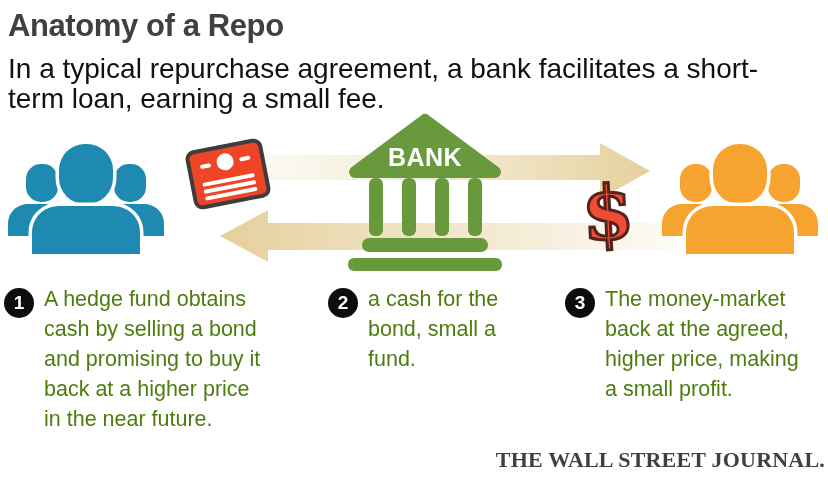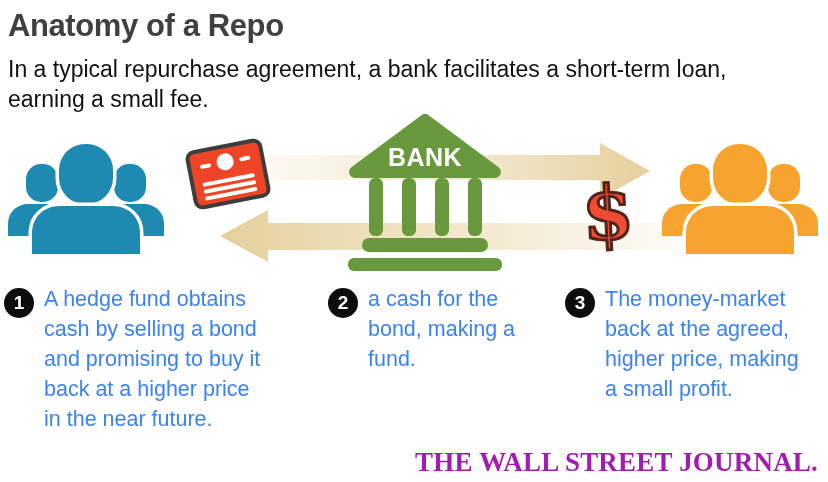--- a/index.html
+++ b/index.html
@@ -10,21 +10,21 @@
   }
   .abs{position:absolute;}
 
   
   .title{
     left:8px;top:8px;
     font-size:31px;font-weight:800;letter-spacing:-0.4px;color:#404040;
   }
   .subtitle{
     left:8px;top:54px;width:760px;
-    font-size:23px;line-height:30px;color:#111;
+    font-size:28px;line-height:30px;color:#111;
   }
 
   
   .diagram{left:0;top:110px;width:828px;height:172px;}
   .arrows-svg{position:absolute;left:0;top:0;z-index:0;}
 
   .fill-blue{fill:var(--hedge-fund-blue);}
   .fill-orange{fill:var(--money-market-orange);}
   .fill-green{fill:var(--bank-green);}
   .halo{stroke:#fff;stroke-width:7px;paint-order:stroke;}
@@ -66,27 +66,27 @@
   
   .step{top:284px;}
   .step-1{left:4px;width:300px;}
   .step-2{left:328px;width:210px;}
   .step-3{left:565px;width:250px;}
   .badge{
     position:absolute;left:0;top:4px;width:30px;height:30px;border-radius:50%;
     background:#0d0d0d;color:#fff;font-weight:800;font-size:19px;
     display:flex;align-items:center;justify-content:center;
   }
-  .step-text{margin-left:40px;font-size:21.5px;line-height:30px;color:#3b82f6;}
+  .step-text{margin-left:40px;font-size:21.5px;line-height:30px;color:#4d7c0f;}
 
   
   .brand{
-    right:10px;top:447px;position:absolute;
+    right:3px;top:447px;position:absolute;
     font-family:"Liberation Serif","DejaVu Serif",serif;
-    font-size:27px;font-weight:700;letter-spacing:0.2px;color:#a21caf;
+    font-size:22px;font-weight:700;letter-spacing:0.2px;color:#404040;
   }
 </style>
 </head>
 <body>
 
 <div class="abs title">Anatomy of a Repo</div>
 <div class="abs subtitle">In a typical repurchase agreement, a bank facilitates a short-term loan, earning a small fee.</div>
 
 <div class="abs diagram">
 
@@ -168,21 +168,21 @@
     <div>and promising to buy it</div>
     <div>back at a higher price</div>
     <div>in the near future.</div>
   </div>
 </div>
 
 <div class="abs step step-2">
   <div class="badge">2</div>
   <div class="step-text">
     <div>a cash for the</div>
-    <div>bond, making a</div>
+    <div>bond, small a</div>
     <div>fund.</div>
   </div>
 </div>
 
 <div class="abs step step-3">
   <div class="badge">3</div>
   <div class="step-text">
     <div>The money-market</div>
     <div>back at the agreed,</div>
     <div>higher price, making</div>

